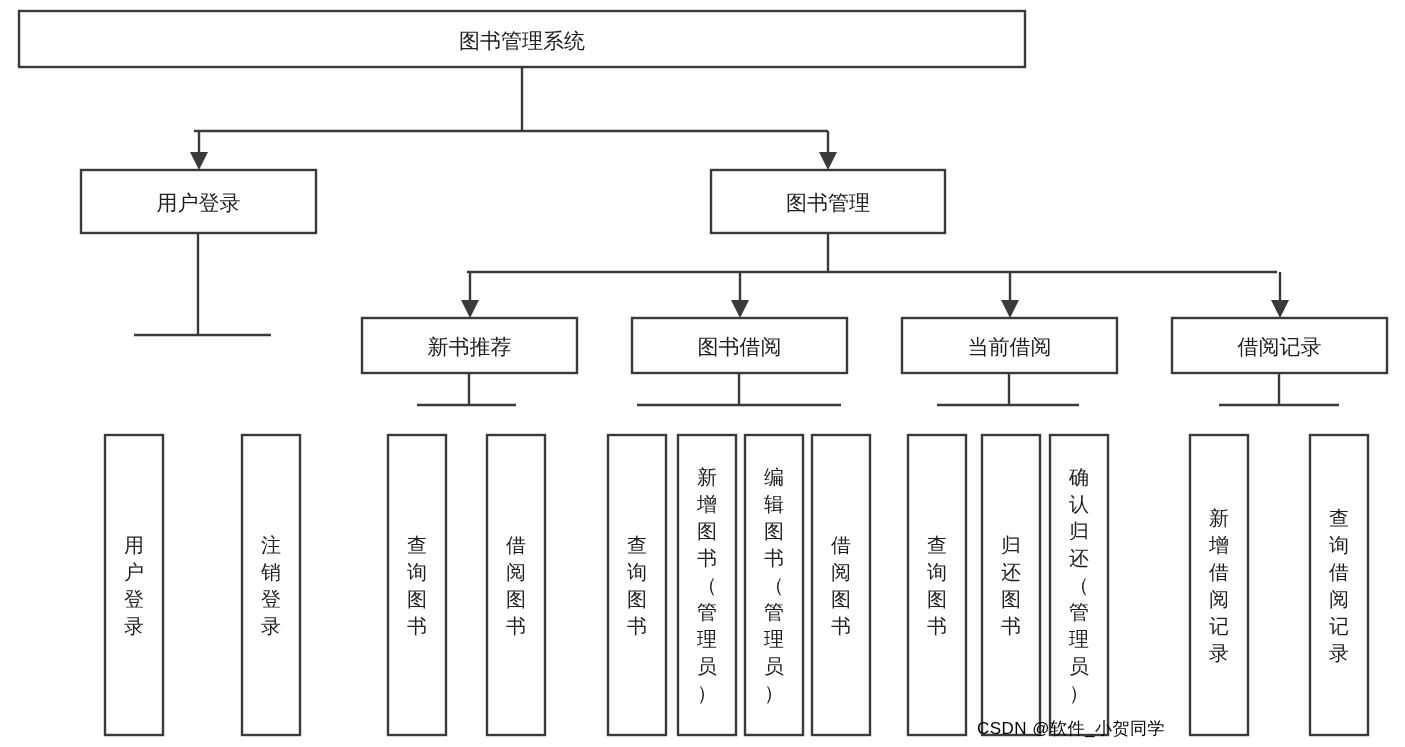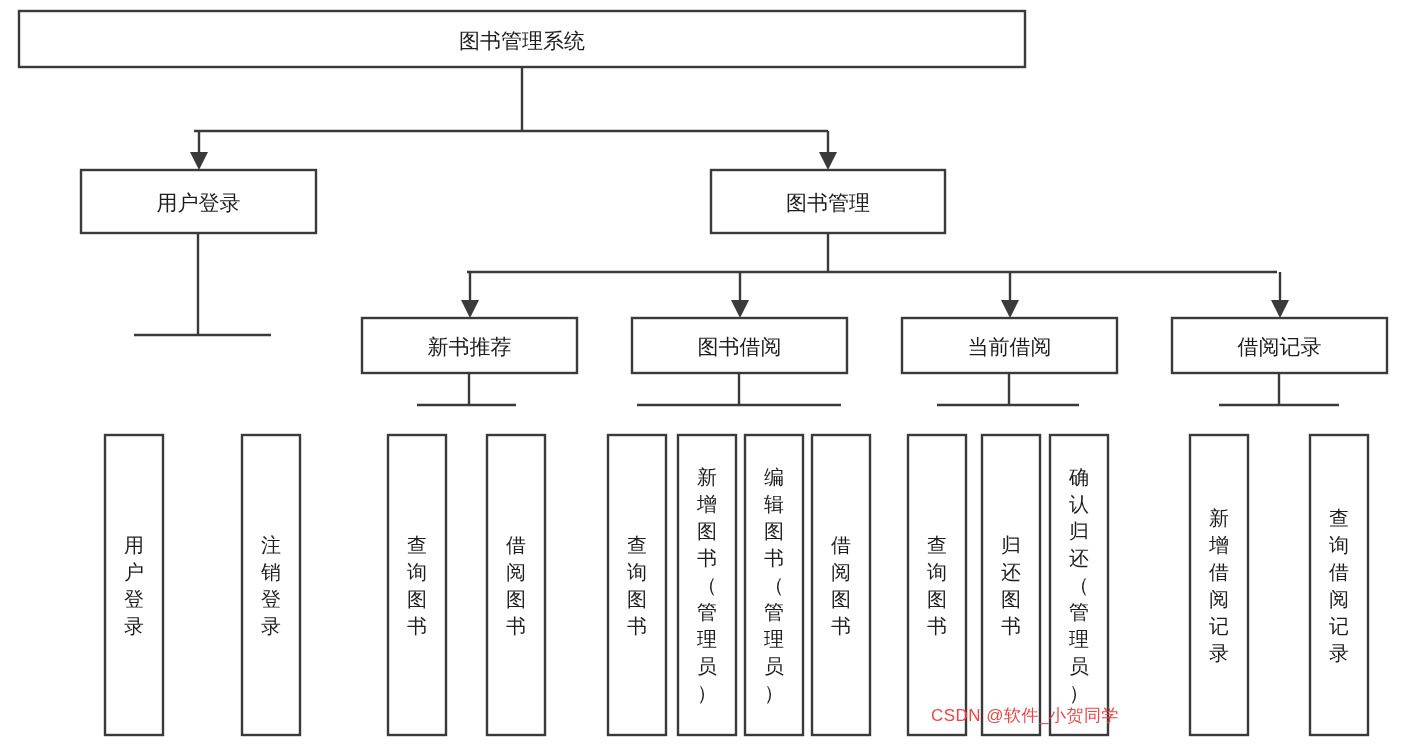--- a/index.html
+++ b/index.html
@@ -13,20 +13,21 @@
     height: 747px;
     font-family: "Liberation Sans", "DejaVu Sans", sans-serif;
     overflow: hidden;
     position: relative;
   }
   #diagram-root {
     position: relative;
     width: 1133px;
     height: 747px;
     background: #ffffff;
+    padding-left: 46px;
   }
   svg.diagram-canvas {
     position: absolute;
     top: 0;
     left: 0;
     width: 1405px;
     height: 747px;
     display: block;
   }
   .node-box {
@@ -54,24 +55,24 @@
   .node-label-vertical {
     font-family: "Liberation Sans", "DejaVu Sans", sans-serif;
     fill: #1d1d1d;
     font-size: 20px;
     text-anchor: middle;
     dominant-baseline: central;
   }
   .watermark-text {
     position: absolute;
     right: 14px;
-    bottom: 20px;
+    bottom: 7px;
     font-family: "Liberation Sans", "DejaVu Sans", sans-serif;
     font-size: 17px;
-    color: #ef4444;
+    color: #000000;
     letter-spacing: 0.5px;
     white-space: nowrap;
     user-select: none;
   }
 </style>
 </head>
 <body>
 
 <div id="diagram-root">
   <svg class="diagram-canvas" viewBox="0 0 1405 747" xmlns="http://www.w3.org/2000/svg">

